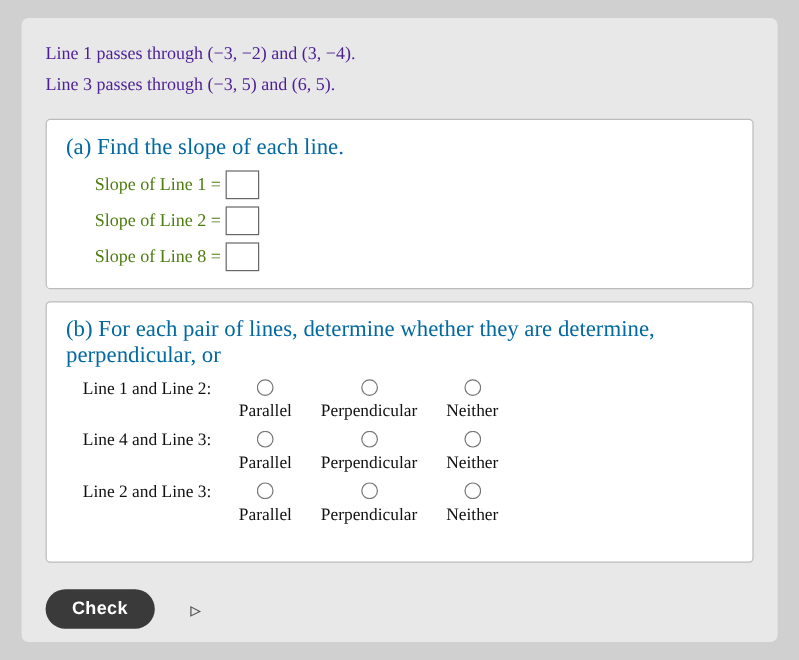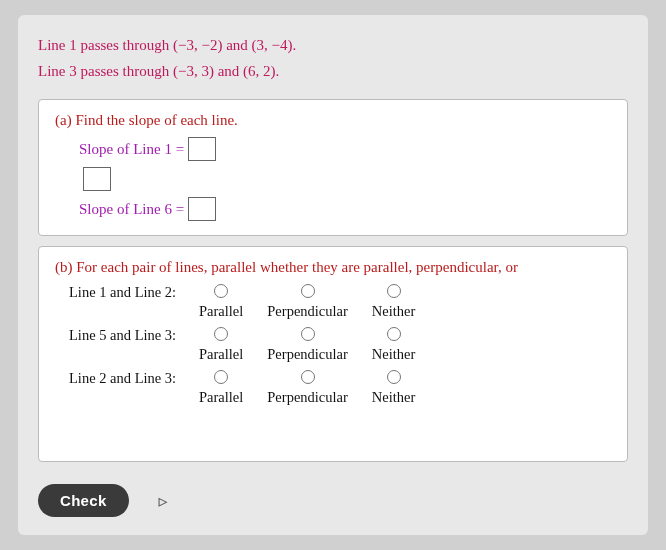--- a/index.html
+++ b/index.html
@@ -21,52 +21,52 @@
       border-radius: 6px;
       padding: 18px 20px 18px 20px;
       display: flex;
       flex-direction: column;
       gap: 0;
       position: relative;
     }
     .problem-text {
       font-size: 15px;
       line-height: 1.6;
-      color: #be185d;
+      color: #4c1d95;
       margin-bottom: 14px;
     }
     .problem-text p {
       margin-bottom: 2px;
     }
     .section {
       background: #fff;
       border: 1px solid #bbb;
       border-radius: 4px;
       padding: 12px 16px;
       margin-bottom: 10px;
     }
     .section-a {
       padding: 12px 16px 14px 16px;
     }
     .section-b {
       padding: 12px 16px 14px 16px;
       flex: 1;
     }
     .section-label {
-      font-size: 15px;
-      color: #b91c1c;
+      font-size: 19px;
+      color: #0369a1;
       margin-bottom: 8px;
     }
     .slope-row {
       display: flex;
       align-items: center;
       margin-bottom: 6px;
       padding-left: 24px;
       font-size: 15px;
-      color: #a21caf;
+      color: #4d7c0f;
     }
     .slope-row:last-child {
       margin-bottom: 0;
     }
     .input-box {
       display: inline-block;
       width: 28px;
       height: 24px;
       border: 1.5px solid #666;
       background: #fff;
@@ -132,60 +132,61 @@
       margin-left: 10px;
     }
   </style>
 </head>
 <body>
 
 <div class="page">
 
   <div class="problem-text">
     <p>Line 1 passes through (−3, −2) and (3, −4).</p>
-    <p>Line 3 passes through (−3, 3) and (6, 2).</p>
+    <p>Line 3 passes through (−3, 5) and (6, 5).</p>
   </div>
 
   <div class="section section-a">
     <div class="section-label">(a)  Find the slope of each line.</div>
 
     <div class="slope-row">
       <span>Slope of Line 1 =</span>
       <span class="input-box"></span>
     </div>
     <div class="slope-row">
+      <span>Slope of Line 2 =</span>
       <span class="input-box"></span>
     </div>
     <div class="slope-row">
-      <span>Slope of Line 6 =</span>
+      <span>Slope of Line 8 =</span>
       <span class="input-box"></span>
     </div>
   </div>
 
   <div class="section section-b">
-    <div class="section-label">(b)  For each pair of lines, parallel whether they are parallel, perpendicular, or</div>
+    <div class="section-label">(b)  For each pair of lines, determine whether they are determine, perpendicular, or</div>
 
     <div class="pair-row">
       <span class="pair-label">Line 1 and Line 2:</span>
       <label class="radio-option">
         <input type="radio" name="pair1" style="">
         <span>Parallel</span>
       </label>
       <label class="radio-option">
         <input type="radio" name="pair1" style="">
         <span>Perpendicular</span>
       </label>
       <label class="radio-option">
         <input type="radio" name="pair1" style="">
         <span>Neither</span>
       </label>
     </div>
 
     <div class="pair-row">
-      <span class="pair-label">Line 5 and Line 3:</span>
+      <span class="pair-label">Line 4 and Line 3:</span>
       <label class="radio-option">
         <input type="radio" name="pair2" style="">
         <span>Parallel</span>
       </label>
       <label class="radio-option">
         <input type="radio" name="pair2" style="">
         <span>Perpendicular</span>
       </label>
       <label class="radio-option">
         <input type="radio" name="pair2" style="">

